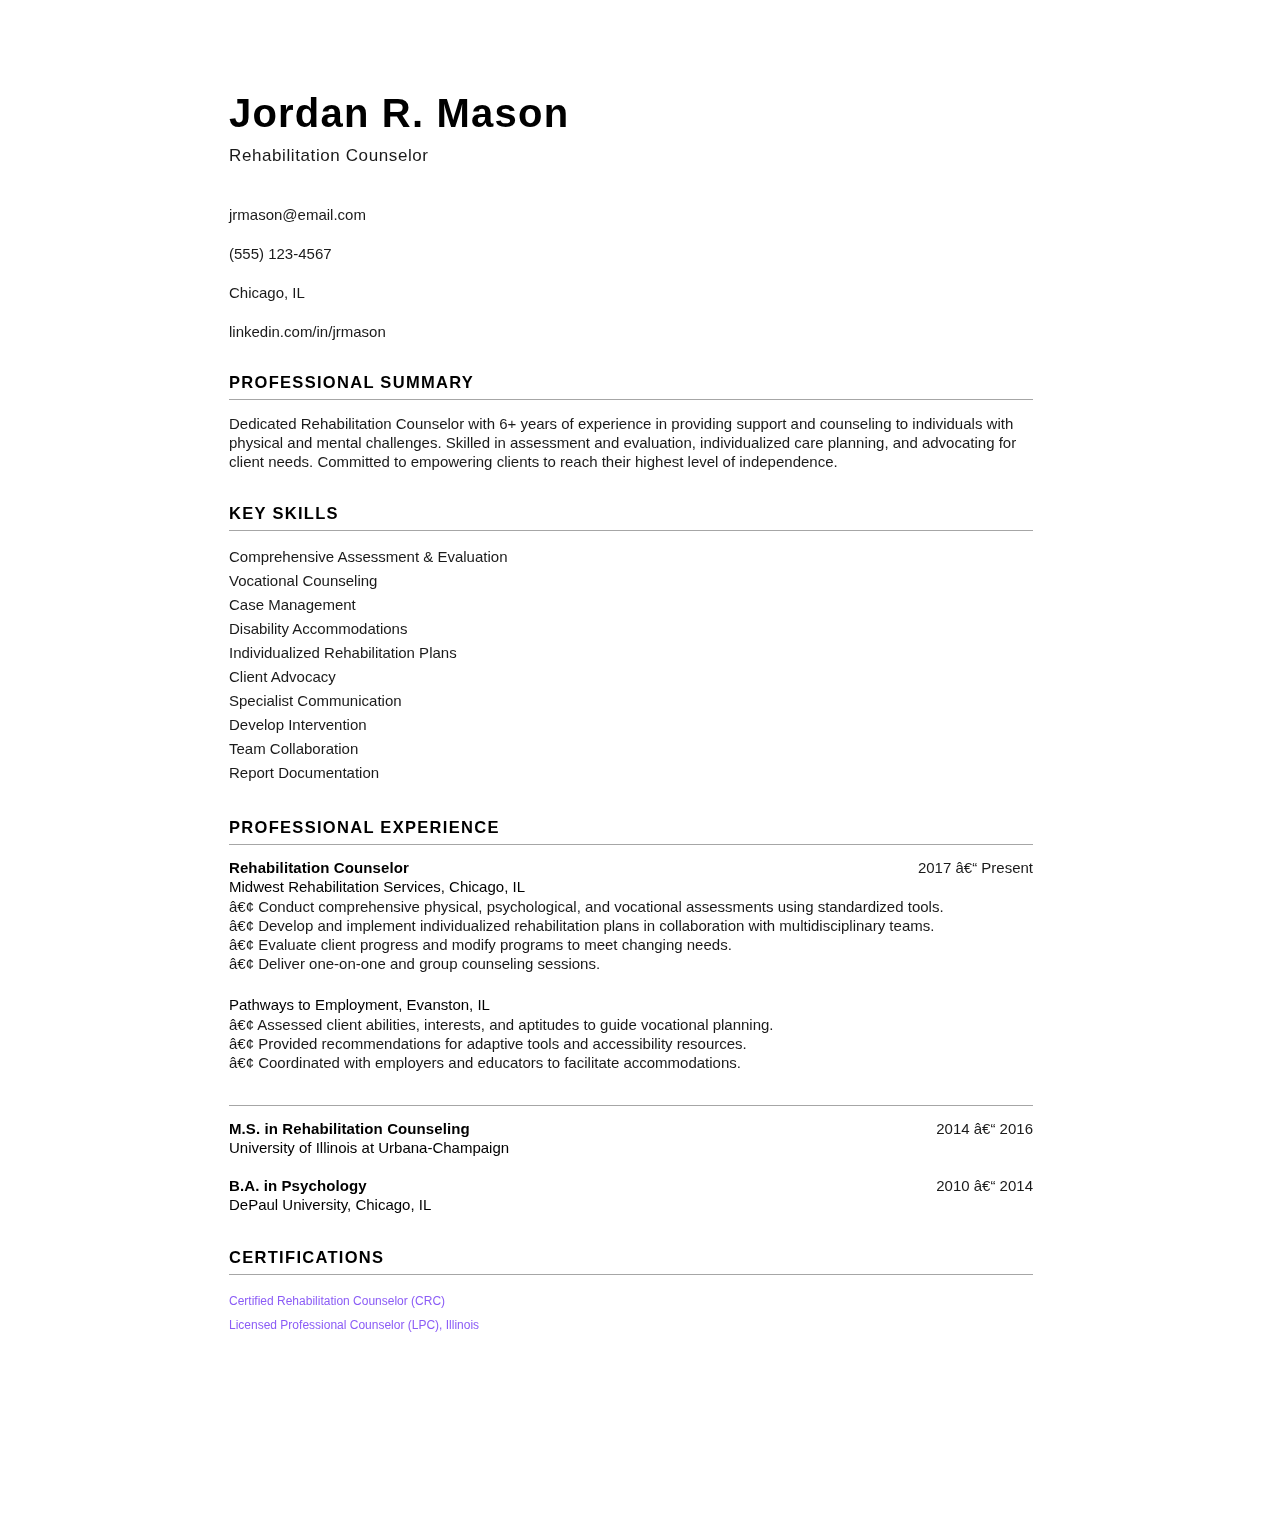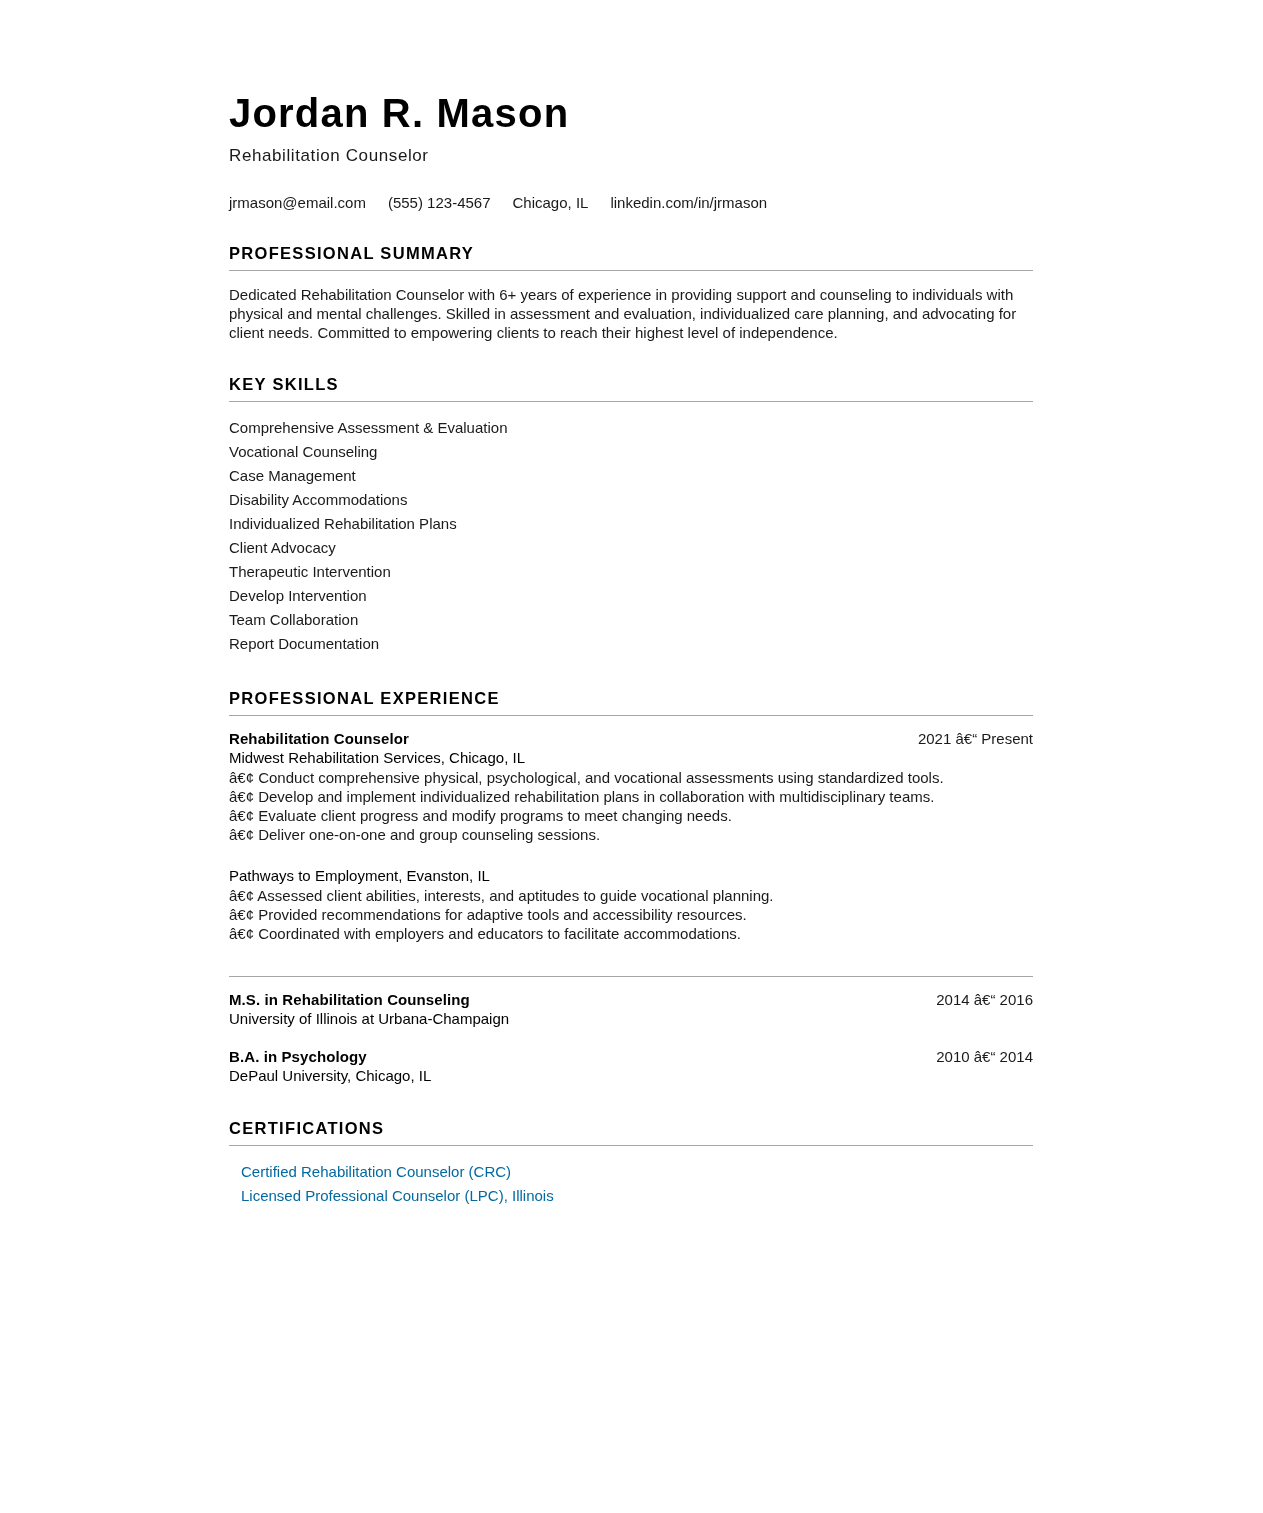--- a/index.html
+++ b/index.html
@@ -45,25 +45,25 @@
     white-space: pre;
   }
   .job-title {
     font-size: 17px;
     font-weight: normal;
     letter-spacing: 0.6px;
     color: #1a1a1a;
     margin: 12px 0 0 0;
   }
   .contact-line {
-    margin-top: 28px;
+    margin-top: 40px;
     font-size: 15px;
     color: #1a1a1a;
     display: flex;
-    flex-direction: row;
+    flex-direction: column;
     align-items: baseline;
     gap: 22px;
     white-space: nowrap;
   }
 
   
   .section {
     margin-top: 33px;
   }
   .section-title {
@@ -157,24 +157,23 @@
     margin-bottom: 0;
   }
 
   
   .cert-list {
     list-style: none;
     margin: 0;
     padding: 0;
   }
   .cert-list li {
-    font-size: 15px;
+    font-size: 12px;
     line-height: 24px;
-    color: #0369a1;
-    margin-left: 12px;
+    color: #8b5cf6;
   }
 </style>
 </head>
 <body>
 
 <div class="page">
   <div class="content">
 
     <div class="header">
       <h1 class="name">Jordan R. Mason</h1>
@@ -199,37 +198,37 @@
       <div class="section-title">KEY SKILLS</div>
       <div class="section-rule"></div>
       <div class="section-body">
         <ul class="skills-list">
           <li>Comprehensive Assessment &amp; Evaluation</li>
           <li>Vocational Counseling</li>
           <li>Case Management</li>
           <li>Disability Accommodations</li>
           <li>Individualized Rehabilitation Plans</li>
           <li>Client Advocacy</li>
-          <li>Therapeutic Intervention</li>
+          <li>Specialist Communication</li>
           <li>Develop Intervention</li>
           <li>Team Collaboration</li>
           <li>Report Documentation</li>
         </ul>
       </div>
     </div>
 
     <div class="section">
       <div class="section-title">PROFESSIONAL EXPERIENCE</div>
       <div class="section-rule"></div>
       <div class="section-body">
 
         <div class="entry">
           <div class="entry-head">
             <span class="entry-role">Rehabilitation Counselor</span>
-            <span class="entry-dates">2021 â€“ Present</span>
+            <span class="entry-dates">2017 â€“ Present</span>
           </div>
           <div class="entry-org">Midwest Rehabilitation Services, Chicago, IL</div>
           <ul class="entry-bullets">
             <li>â€¢ Conduct comprehensive physical, psychological, and vocational assessments using standardized tools.</li>
             <li>â€¢ Develop and implement individualized rehabilitation plans in collaboration with multidisciplinary teams.</li>
             <li>â€¢ Evaluate client progress and modify programs to meet changing needs.</li>
             <li>â€¢ Deliver one-on-one and group counseling sessions.</li>
           </ul>
         </div>
 

